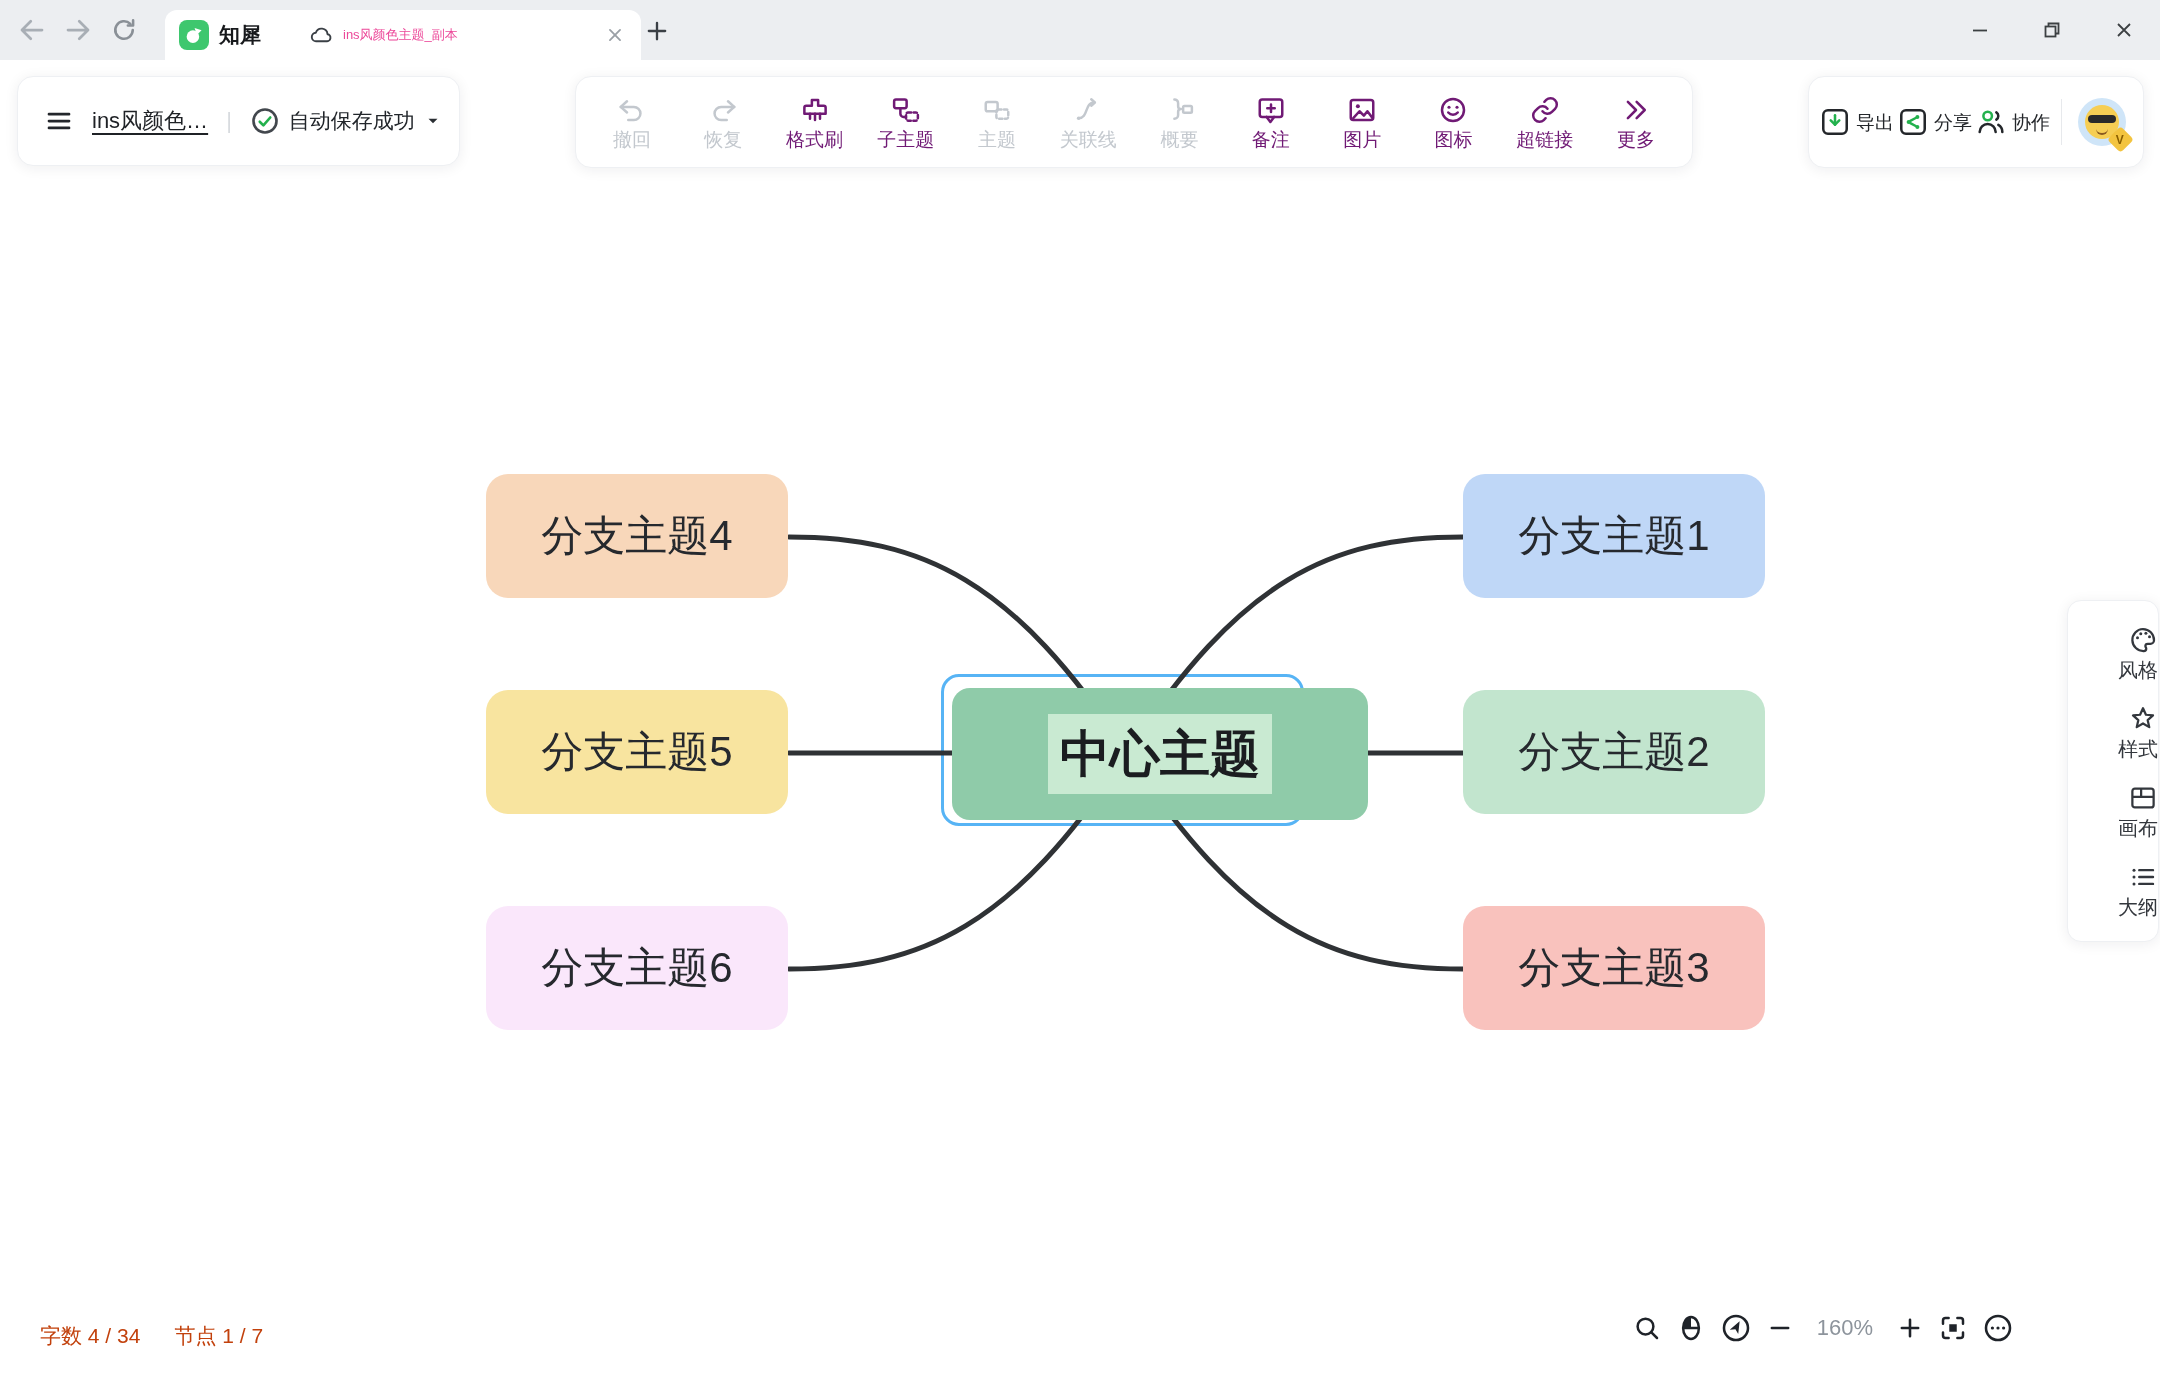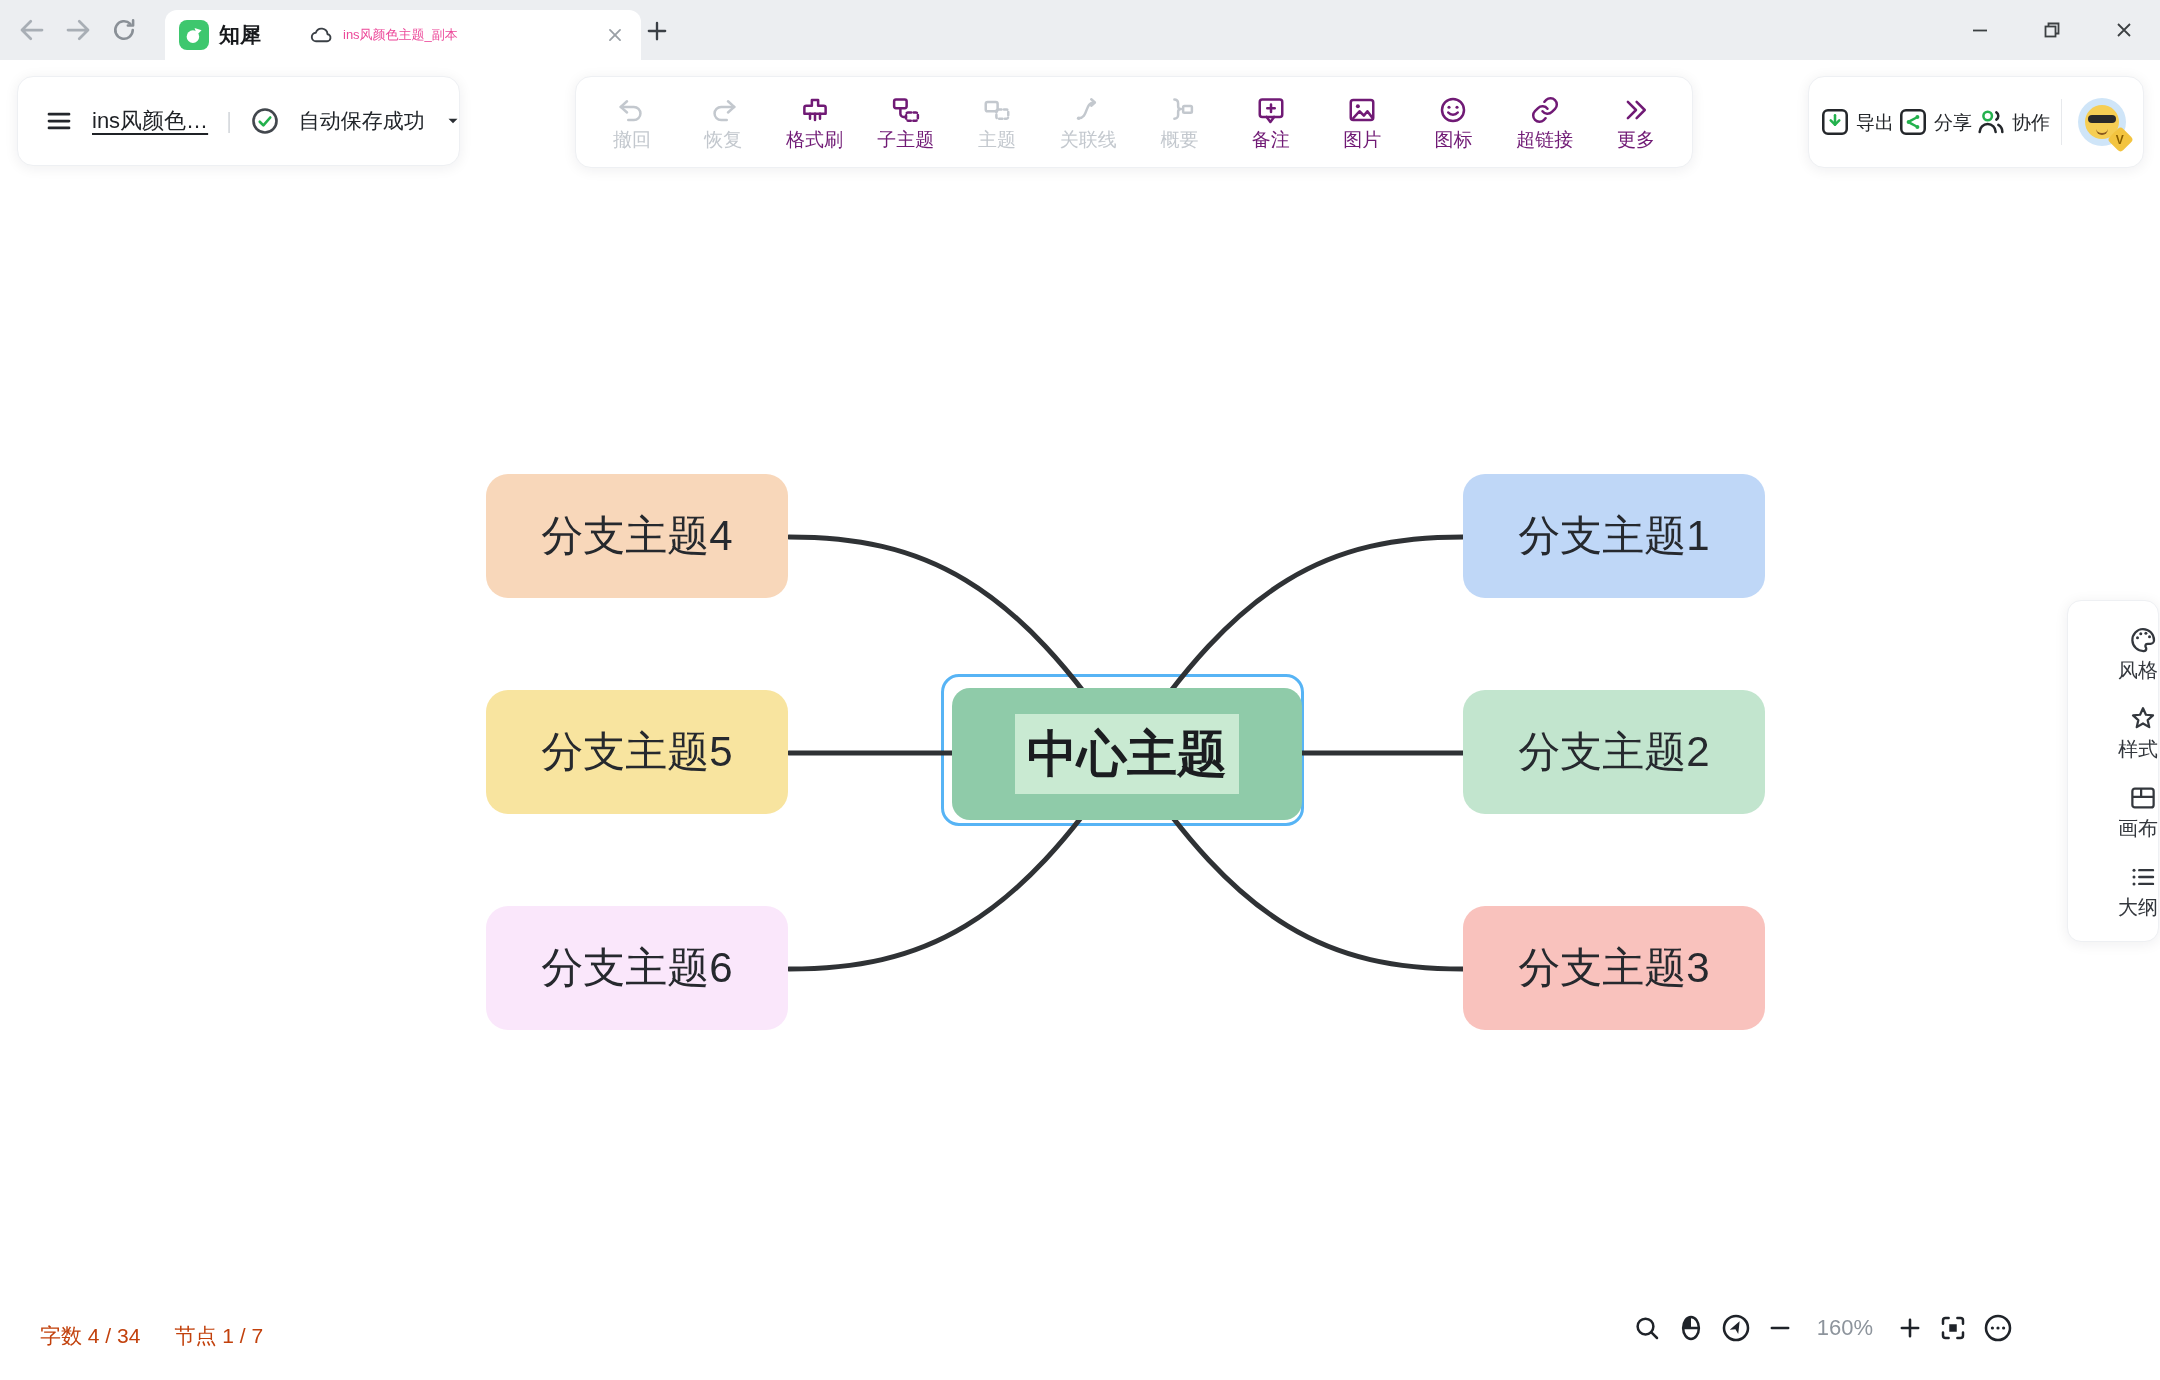--- a/index.html
+++ b/index.html
@@ -24,21 +24,21 @@
   .winctrls{position:absolute;right:0;top:0;height:60px;display:flex;}
   .winctrl{width:72px;height:60px;display:flex;align-items:center;justify-content:center;color:#3C4043;}
 
   
   .card{position:absolute;background:#fff;border:1px solid #EEF0F3;border-radius:16px;
         box-shadow:0 2px 14px rgba(31,35,41,.07);}
 
   .doc-card{left:17px;top:76px;width:443px;height:90px;display:flex;align-items:center;padding:0 0 0 26px;box-sizing:border-box;gap:18px;}
   .doc-title{font-size:22px;color:#1F2226;text-decoration:underline;text-underline-offset:5px;white-space:nowrap;}
   .doc-sep{color:#D8DBDF;font-size:22px;}
-  .autosave{display:flex;align-items:center;gap:19px;}
+  .autosave{display:flex;align-items:center;gap:9px;}
   .autosave-text{font-size:21px;color:#22262B;white-space:nowrap;}
 
   .toolbar-card{left:575px;top:76px;width:1118px;height:92px;display:flex;align-items:center;
                 justify-content:space-between;padding:0 12px;box-sizing:border-box;}
   .tb-item{width:88px;display:flex;flex-direction:column;align-items:center;gap:5px;color:#701a75;}
   .tb-item[data-enabled="false"]{color:#C3C8CE;}
   .tb-label{font-size:19px;line-height:1;white-space:nowrap;}
 
   .actions-card{left:1808px;top:76px;width:336px;height:92px;display:flex;align-items:center;padding:0 10px;box-sizing:border-box;}
   .act-item{width:78px;display:flex;align-items:center;gap:5px;color:#24272B;}
@@ -56,21 +56,21 @@
   
   .side-panel{left:2067px;top:600px;width:90px;padding:12px 0;border-radius:14px;display:flex;flex-direction:column;}
   .sp-item{display:flex;flex-direction:column;align-items:flex-end;gap:5px;padding:12px 0;color:#33373D;}
   .sp-label{font-size:20px;line-height:1;}
 
   
   .connectors{position:absolute;left:0;top:0;width:2160px;height:1380px;z-index:2;pointer-events:none;}
   .node{position:absolute;width:302px;height:124px;border-radius:22px;display:flex;align-items:center;justify-content:center;
         font-size:42px;color:#26292E;z-index:3;}
   .selection-box{position:absolute;left:941px;top:674px;width:363px;height:152px;border:3.5px solid #57B4F5;border-radius:18px;z-index:1;box-sizing:border-box;}
-  .center-node{position:absolute;left:952px;top:688px;width:350px;height:132px;border-radius:18px;z-index:3;
+  .center-node{position:absolute;left:952px;top:688px;width:416px;height:132px;border-radius:18px;z-index:3;
                display:flex;align-items:center;justify-content:center;}
   .center-text{font-size:50px;font-weight:bold;color:#1B1D20;padding:10px 12px;line-height:1.2;}
 
   
   .status-left{position:absolute;left:40px;top:1322px;display:flex;gap:34px;font-size:21px;color:#c2410c;}
   .zoombar{position:absolute;left:1632px;top:1308px;height:40px;display:flex;align-items:center;gap:14px;color:#1F2329;}
   .zoom-level{width:74px;text-align:center;font-size:22px;color:#8D949C;}
   .zb-icon{display:flex;align-items:center;justify-content:center;}
 </style>
 </head>

